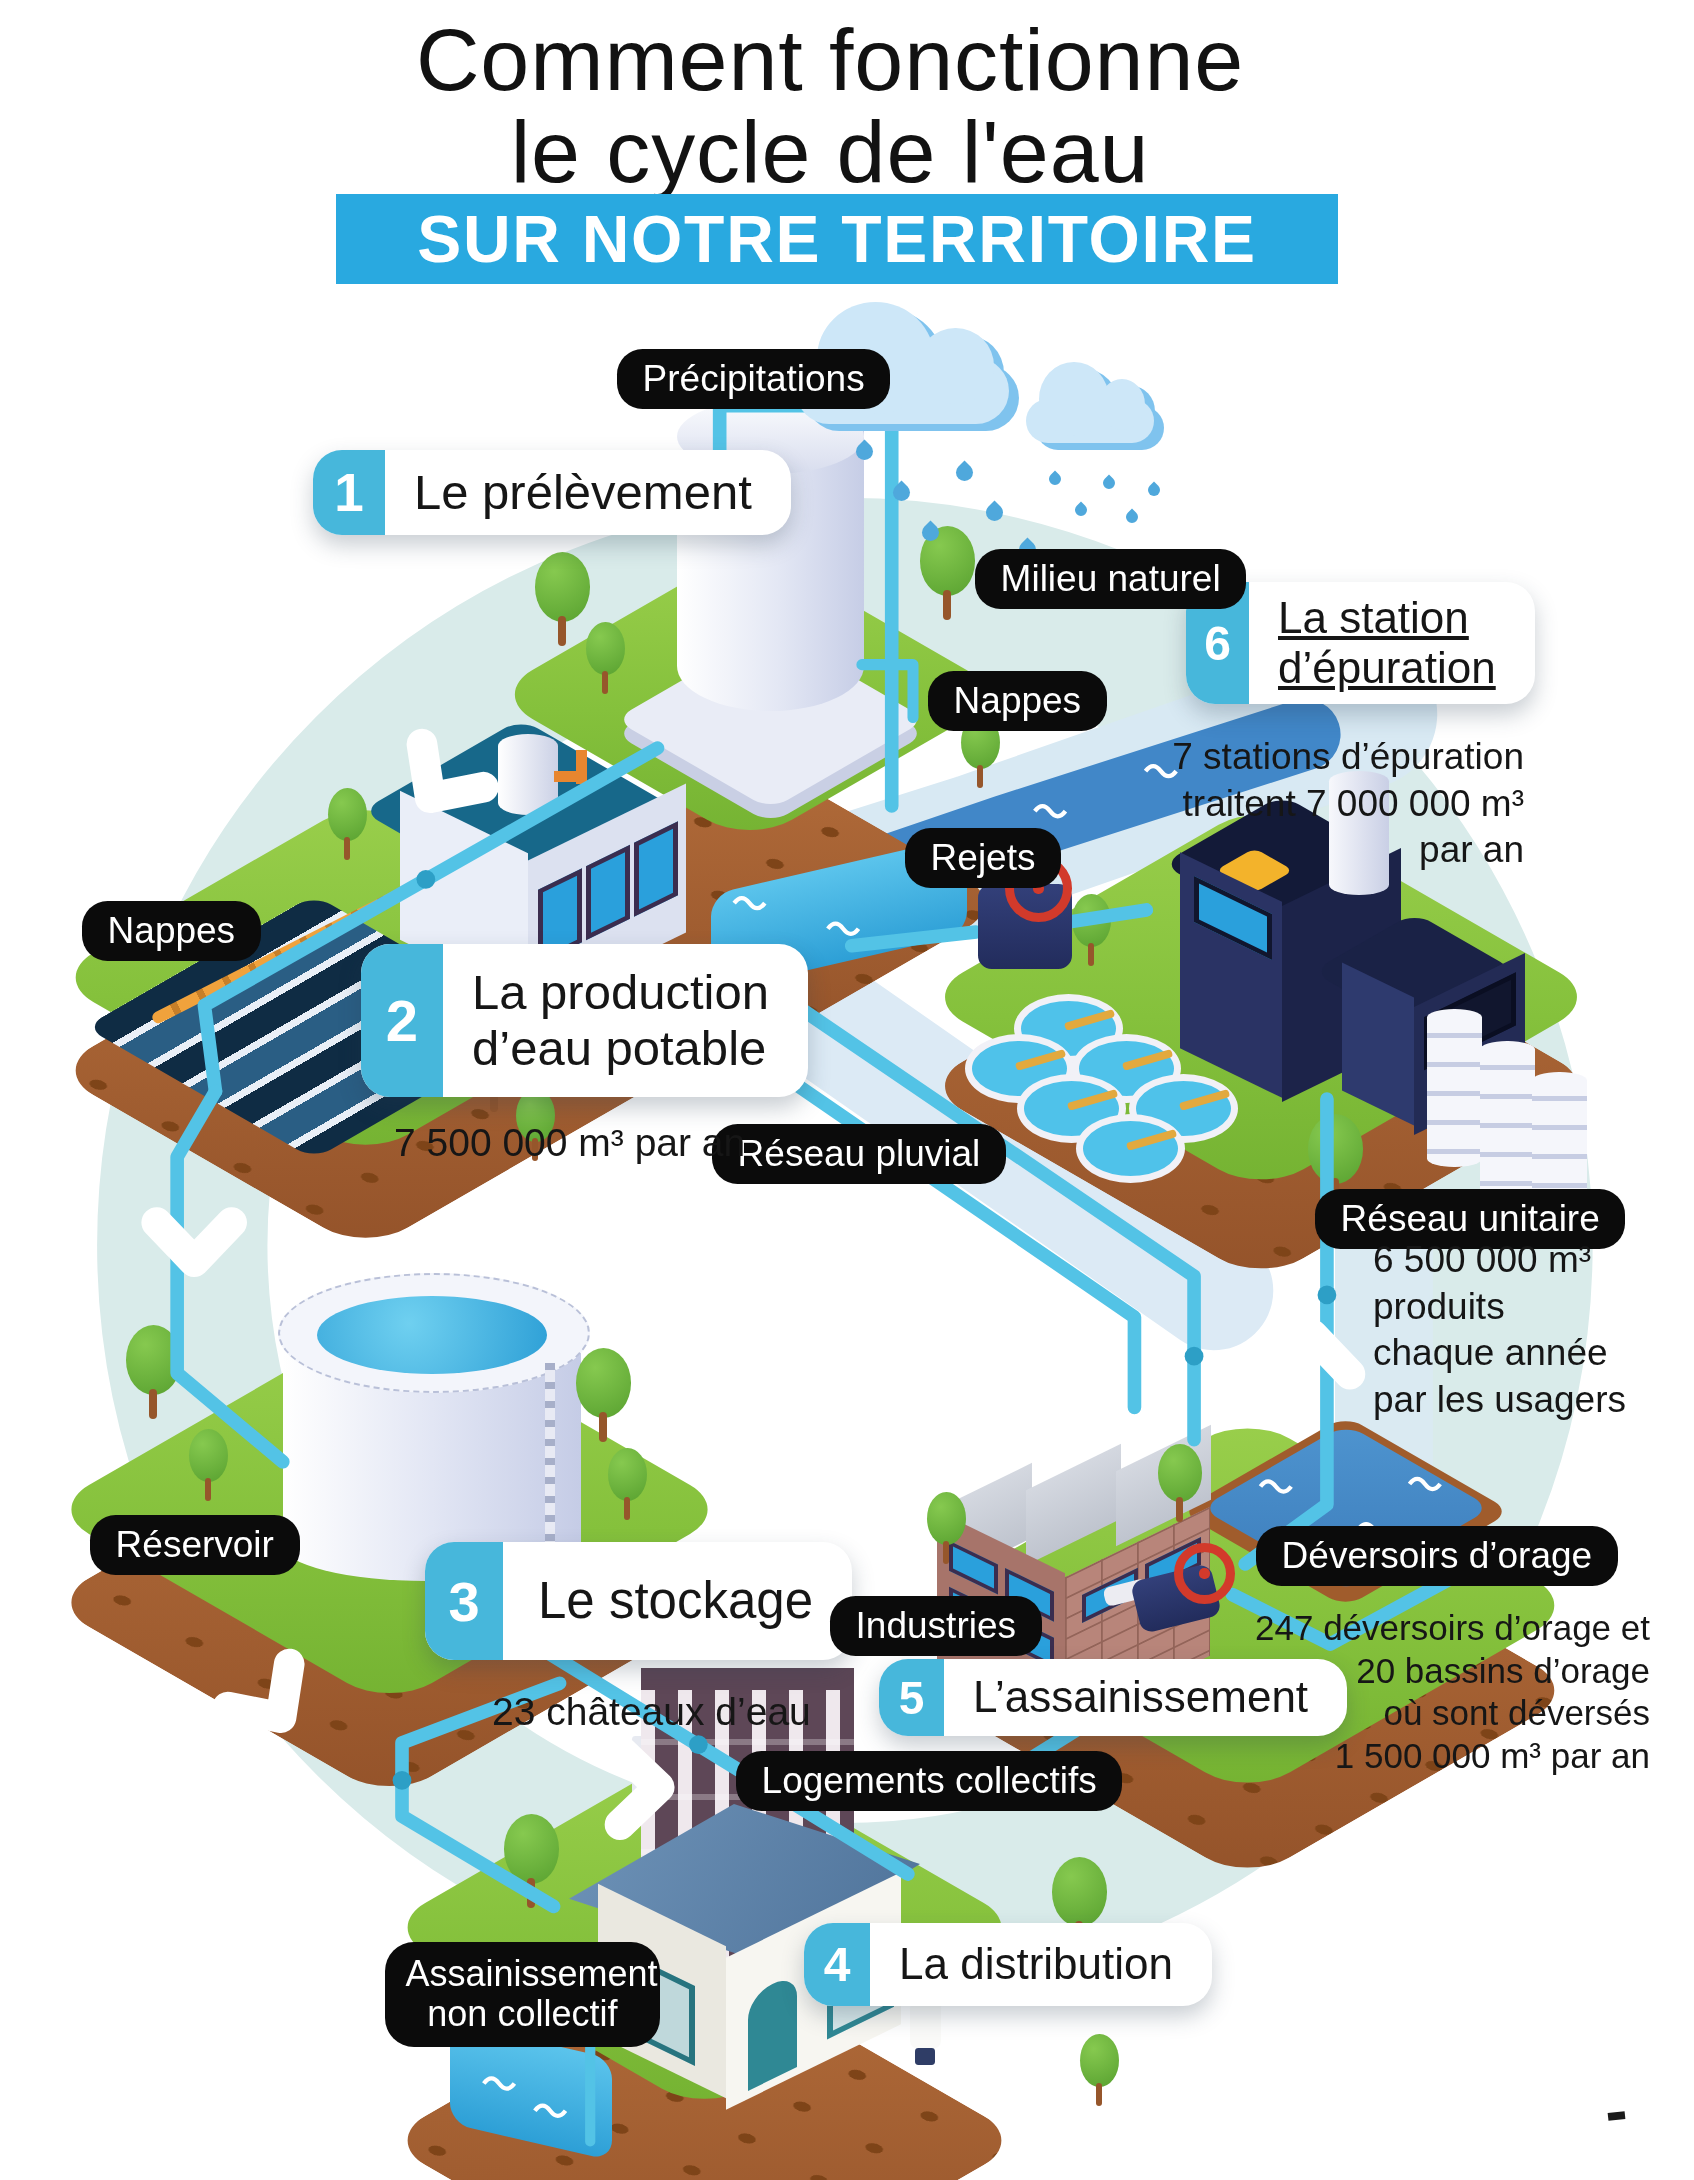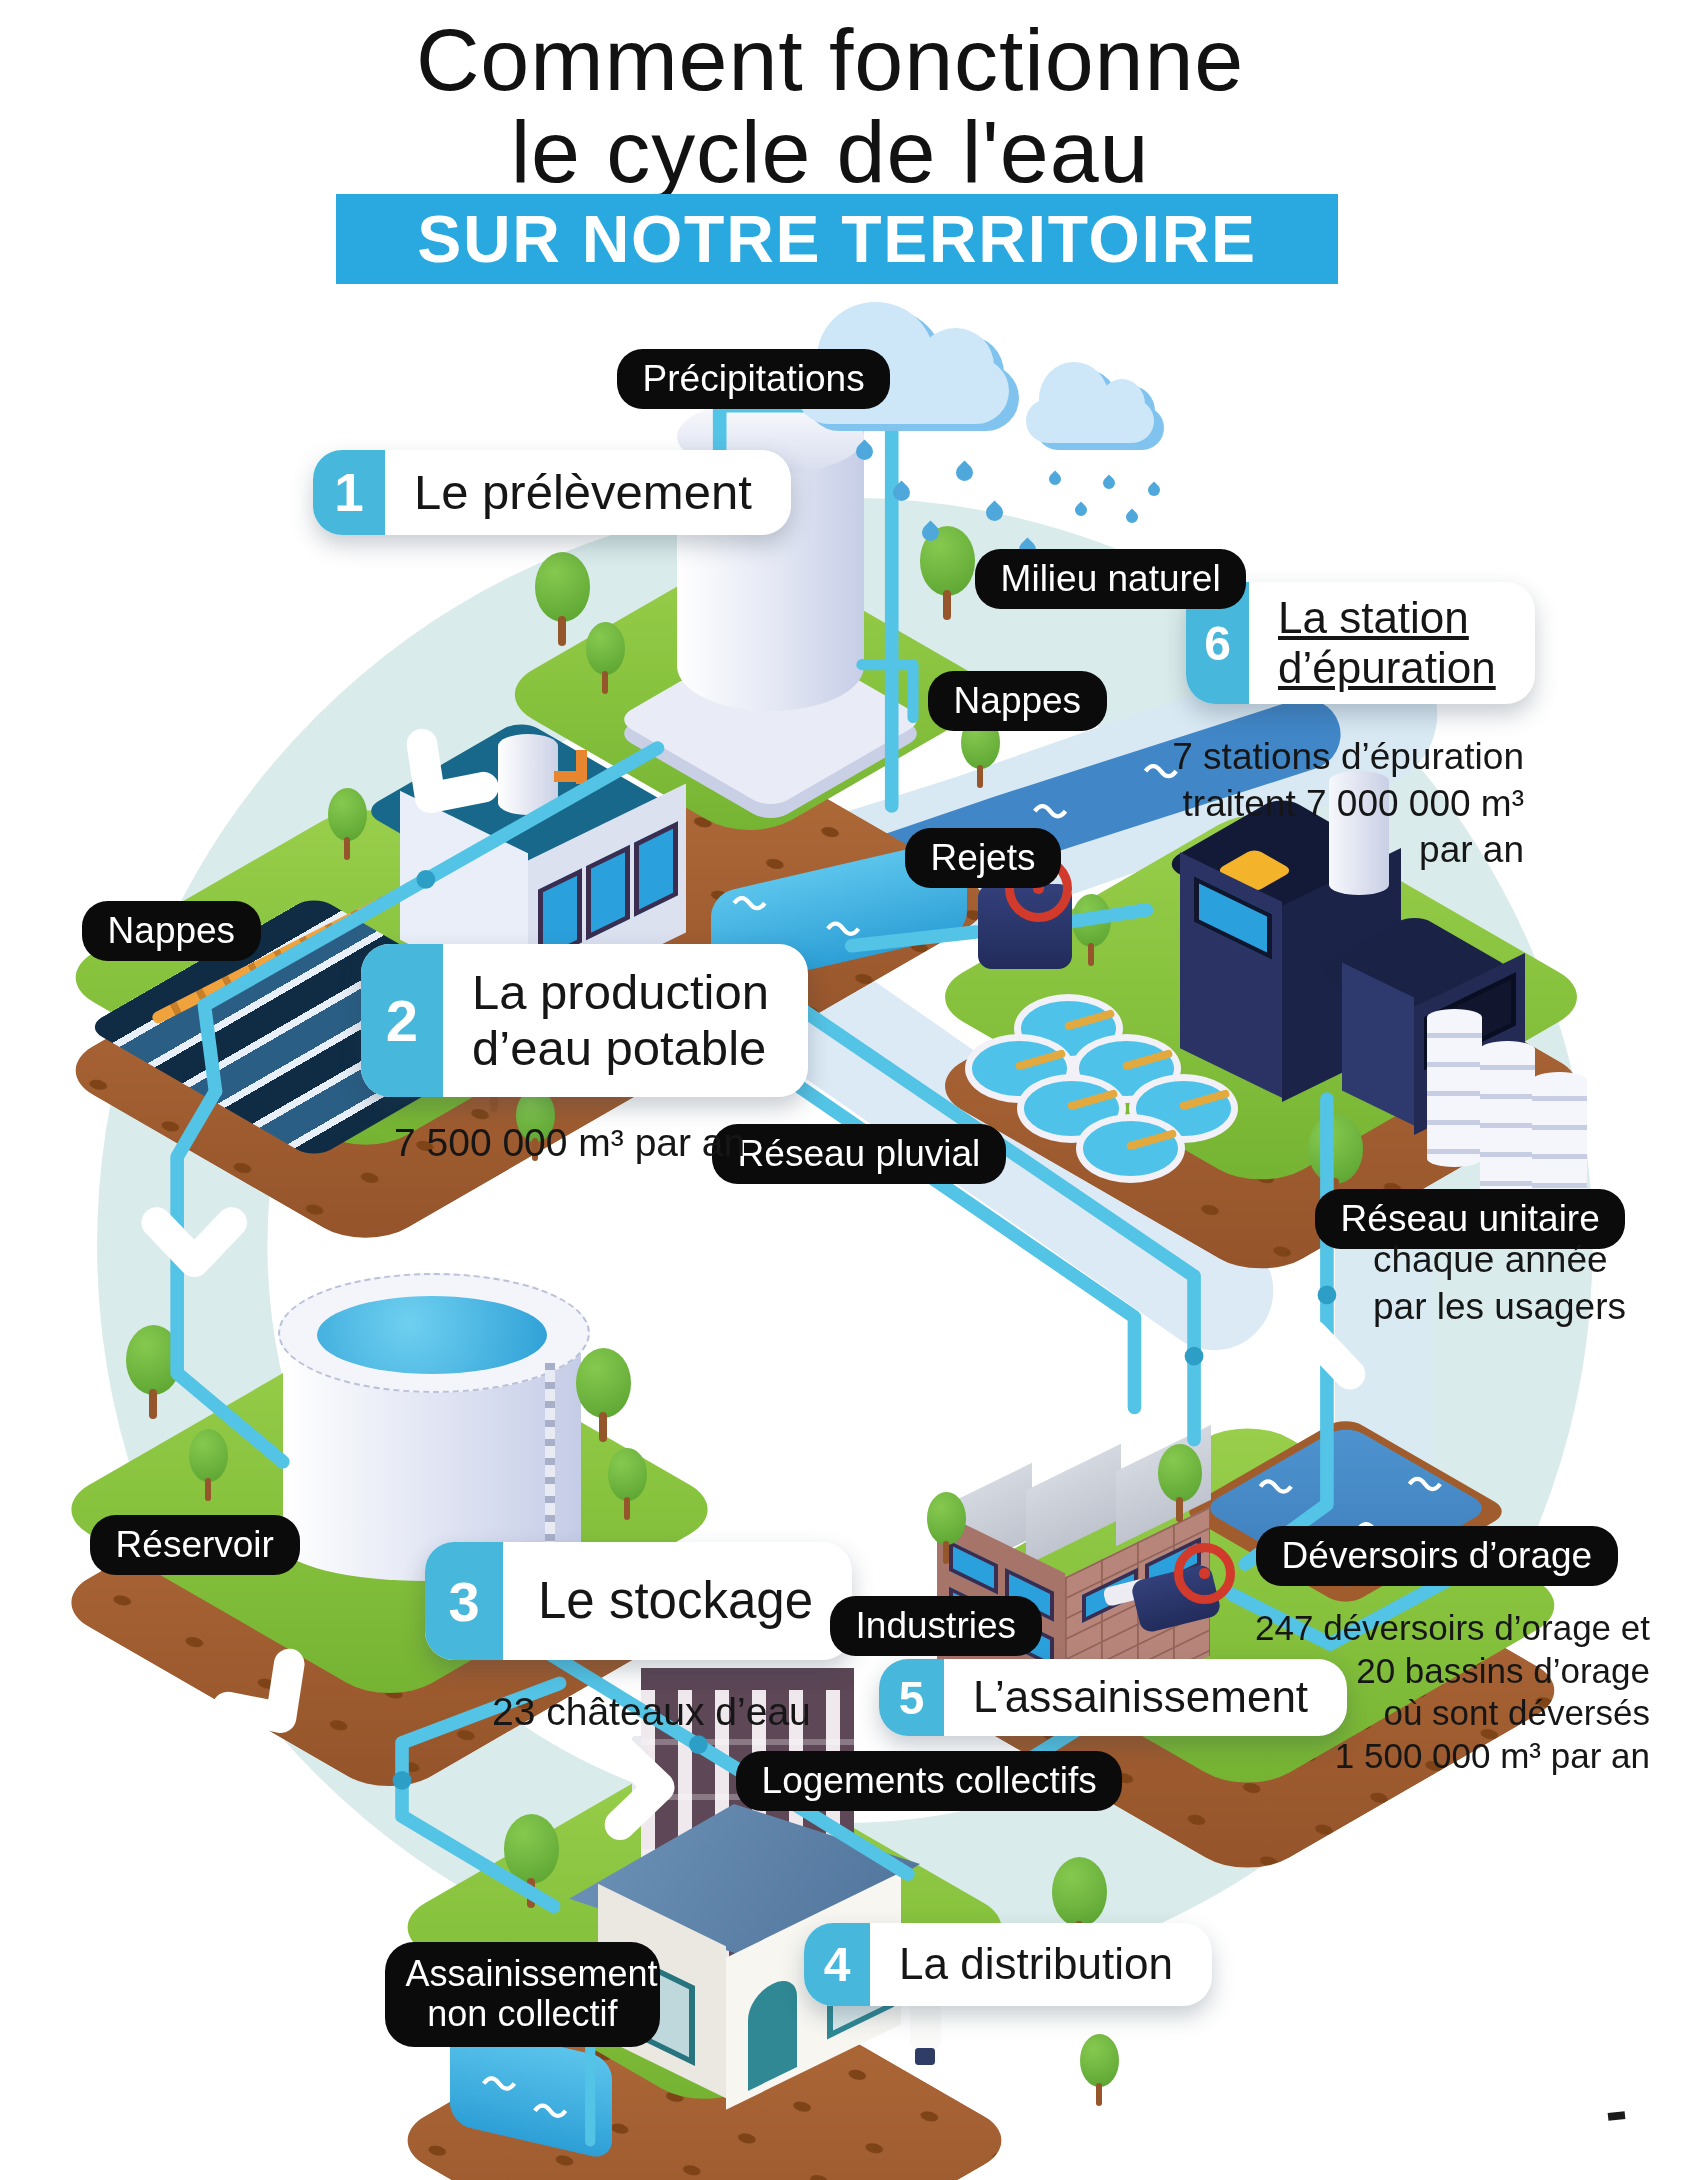--- a/index.html
+++ b/index.html
@@ -384,20 +384,21 @@
   <div class="tag multi" style="left:385px;top:1942px;width:234px;">Assainissement non collectif</div>
 
   <div class="stat" style="left:394px;top:1118px;font-size:39px;">7 500 000 m³ par an</div>
   <div class="stat" style="left:492px;top:1687px;font-size:39px;">23 châteaux d’eau</div>
   <div class="stat r" style="right:170px;top:734px;font-size:37px;">
     <div>7 stations d’épuration</div>
     <div>traitent 7 000 000 m³</div>
     <div>par an</div>
   </div>
   <div class="stat" style="left:1373px;top:1237px;font-size:37px;">
+    <div>6 500 000 m³ produits</div>
     <div>chaque année</div>
     <div>par les usagers</div>
   </div>
   <div class="stat r" style="right:44px;top:1581px;font-size:35px;line-height:1.22;margin-top:26px;">
     <div>247 déversoirs d’orage et</div>
     <div>20 bassins d’orage</div>
     <div>où sont déversés</div>
     <div>1 500 000 m³ par an</div>
   </div>
 

